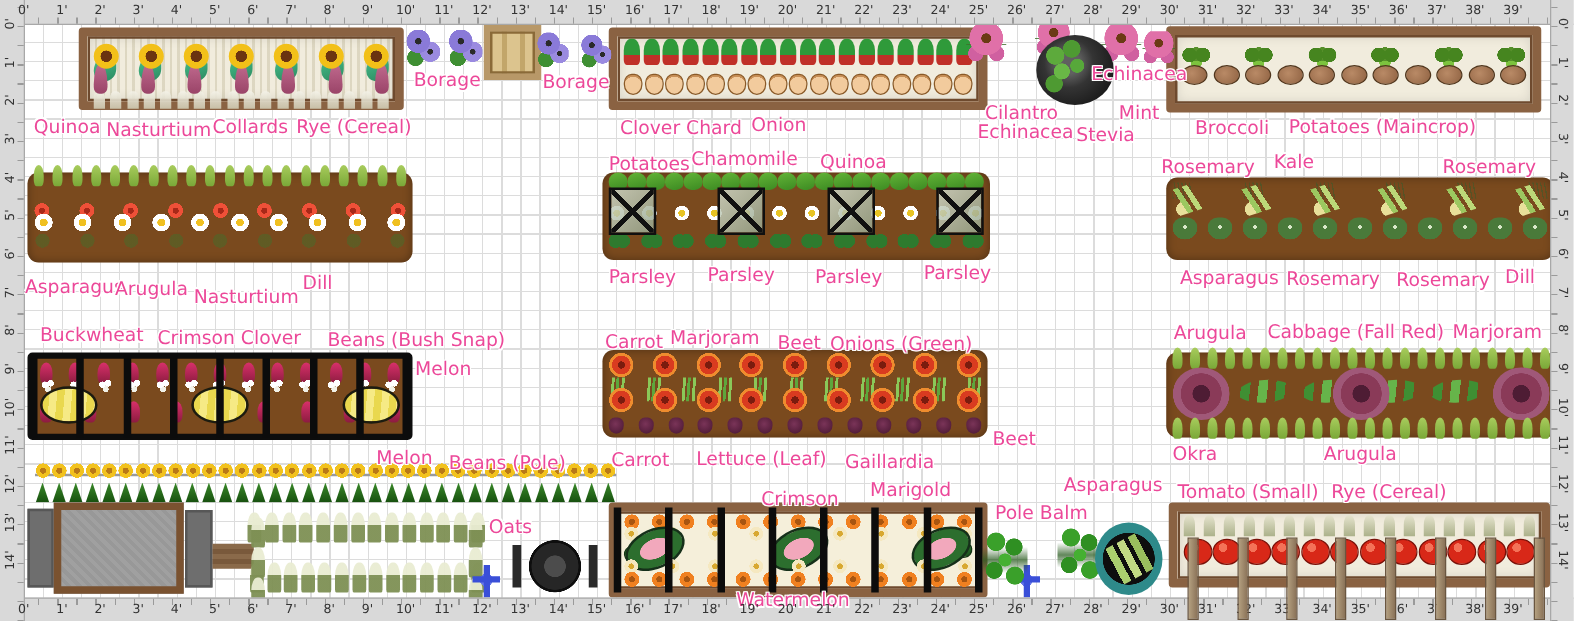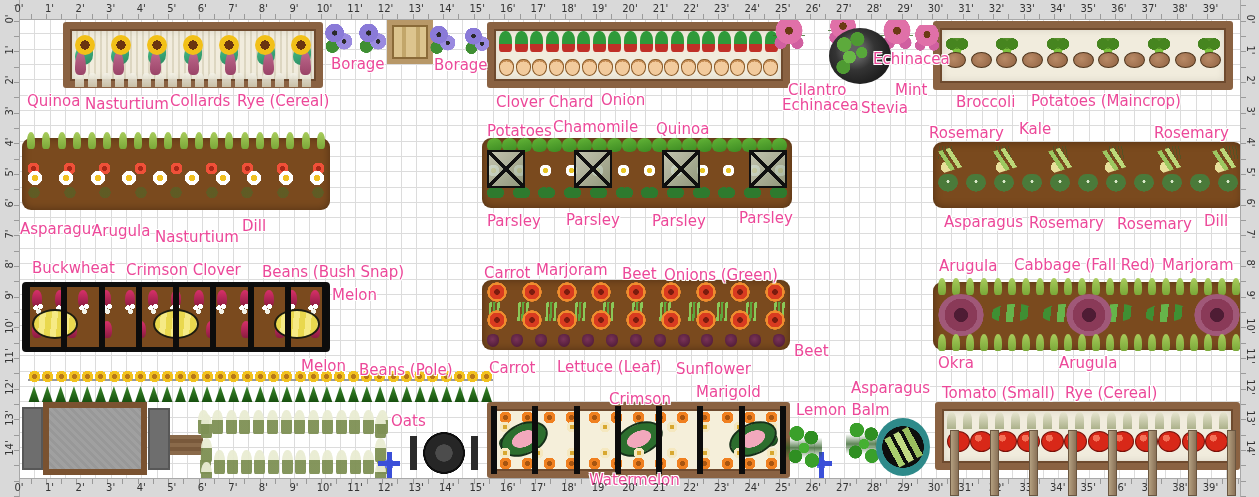--- a/index.html
+++ b/index.html
@@ -882,33 +882,33 @@
       <span class="plant-label" style="left: 126px; top: 261px; position: absolute;">Crimson Clover</span>
       <span class="plant-label" style="left: 262px; top: 263px; position: absolute;">Beans (Bush Snap)</span>
       <span class="plant-label" style="left: 332px; top: 286px; position: absolute;">Melon</span>
       <span class="plant-label" style="left: 484px; top: 264px; position: absolute;">Carrot</span>
       <span class="plant-label" style="left: 536px; top: 261px; position: absolute;">Marjoram</span>
       <span class="plant-label" style="left: 622px; top: 265px; position: absolute;">Beet</span>
       <span class="plant-label" style="left: 664px; top: 266px; position: absolute;">Onions (Green)</span>
       <span class="plant-label" style="left: 794px; top: 342px; position: absolute;">Beet</span>
       <span class="plant-label" style="left: 489px; top: 359px; position: absolute;">Carrot</span>
       <span class="plant-label" style="left: 557px; top: 358px; position: absolute;">Lettuce (Leaf)</span>
-      <span class="plant-label" style="left: 676px; top: 360px; position: absolute;">Sunflower</span>
+      <span class="plant-label" style="left: 676px; top: 360px; position: absolute;">Gaillardia</span>
       <span class="plant-label" style="left: 939px; top: 257px; position: absolute;">Arugula</span>
       <span class="plant-label" style="left: 1014px; top: 256px; position: absolute;">Cabbage (Fall Red)</span>
       <span class="plant-label" style="left: 1162px; top: 256px; position: absolute;">Marjoram</span>
       <span class="plant-label" style="left: 938px; top: 354px; position: absolute;">Okra</span>
       <span class="plant-label" style="left: 1059px; top: 354px; position: absolute;">Arugula</span>
       <span class="plant-label" style="left: 301px; top: 357px; position: absolute;">Melon</span>
       <span class="plant-label" style="left: 359px; top: 361px; position: absolute;">Beans (Pole)</span>
       <span class="plant-label" style="left: 391px; top: 412px; position: absolute;">Oats</span>
       <span class="plant-label" style="left: 609px; top: 390px; position: absolute;">Crimson</span>
       <span class="plant-label" style="left: 696px; top: 383px; position: absolute;">Marigold</span>
       <span class="plant-label" style="left: 589px; top: 471px; position: absolute;">Watermelon</span>
-      <span class="plant-label" style="left: 796px; top: 401px; position: absolute;">Lemon Balm</span>
+      <span class="plant-label" style="left: 796px; top: 401px; position: absolute;">Pole Balm</span>
       <span class="plant-label" style="left: 851px; top: 379px; position: absolute;">Asparagus</span>
       <span class="plant-label" style="left: 942px; top: 384px; position: absolute;">Tomato (Small)</span>
       <span class="plant-label" style="left: 1065px; top: 384px; position: absolute;">Rye (Cereal)</span>
     </div>
 <span class="rlabel h" style="left: 19px;">0'</span>
     <span class="rlabel h" style="left: 49.55px;">1'</span>
     <span class="rlabel h" style="left: 80.1px;">2'</span>
     <span class="rlabel h" style="left: 110.65px;">3'</span>
     <span class="rlabel h" style="left: 141.2px;">4'</span>
     <span class="rlabel h" style="left: 171.75px;">5'</span>

